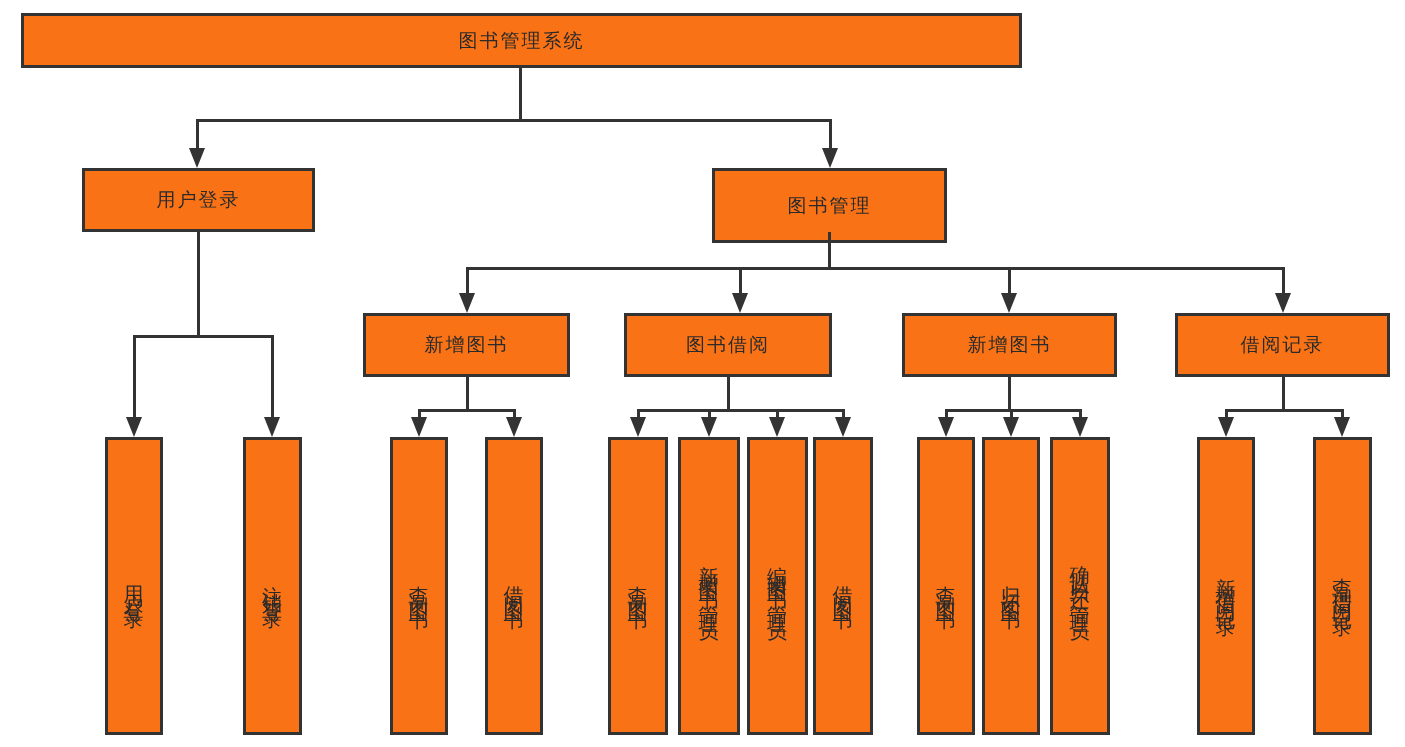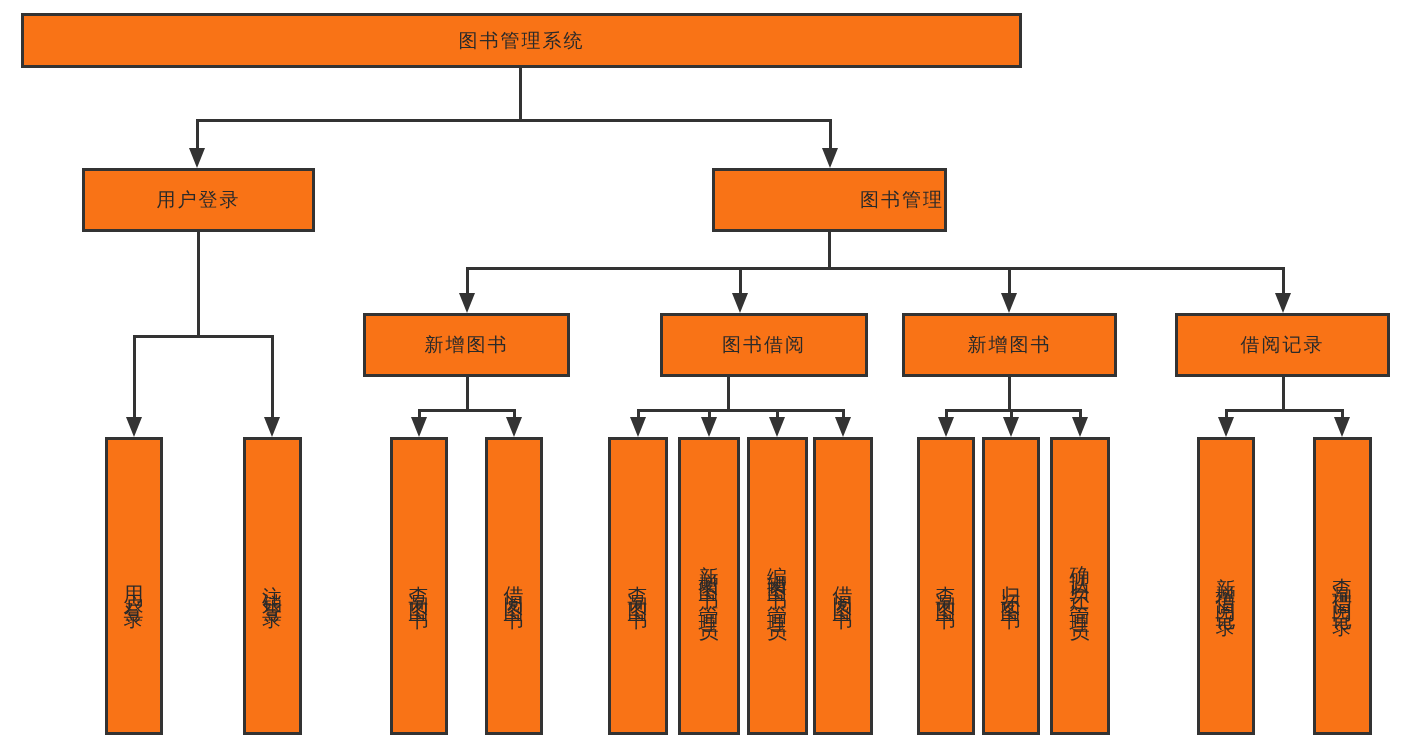--- a/index.html
+++ b/index.html
@@ -65,28 +65,28 @@
 
 <div class="stage">
 
   <div class="node" style="left:21px; top:13px; width:1001px; height:55px;">
     <span class="hlabel">图书管理系统</span>
   </div>
 
   <div class="node" style="left:82px; top:168px; width:233px; height:64px;">
     <span class="hlabel">用户登录</span>
   </div>
-  <div class="node" style="left:712px; top:168px; width:235px; height:64px;justify-content:flex-end;">
+  <div class="node" style="left:712px; top:168px; width:235px; height:75px;">
     <span class="hlabel">图书管理</span>
   </div>
 
   <div class="node" style="left:363px; top:313px; width:207px; height:64px;">
     <span class="hlabel">新增图书</span>
   </div>
-  <div class="node" style="left:624px; top:313px; width:208px; height:64px;margin-left:36px;">
+  <div class="node" style="left:624px; top:313px; width:208px; height:64px;">
     <span class="hlabel">图书借阅</span>
   </div>
   <div class="node" style="left:902px; top:313px; width:215px; height:64px;">
     <span class="hlabel">新增图书</span>
   </div>
   <div class="node" style="left:1175px; top:313px; width:215px; height:64px;">
     <span class="hlabel">借阅记录</span>
   </div>
 
   <div class="node" style="left:105px; top:437px; width:58px; height:298px;">

